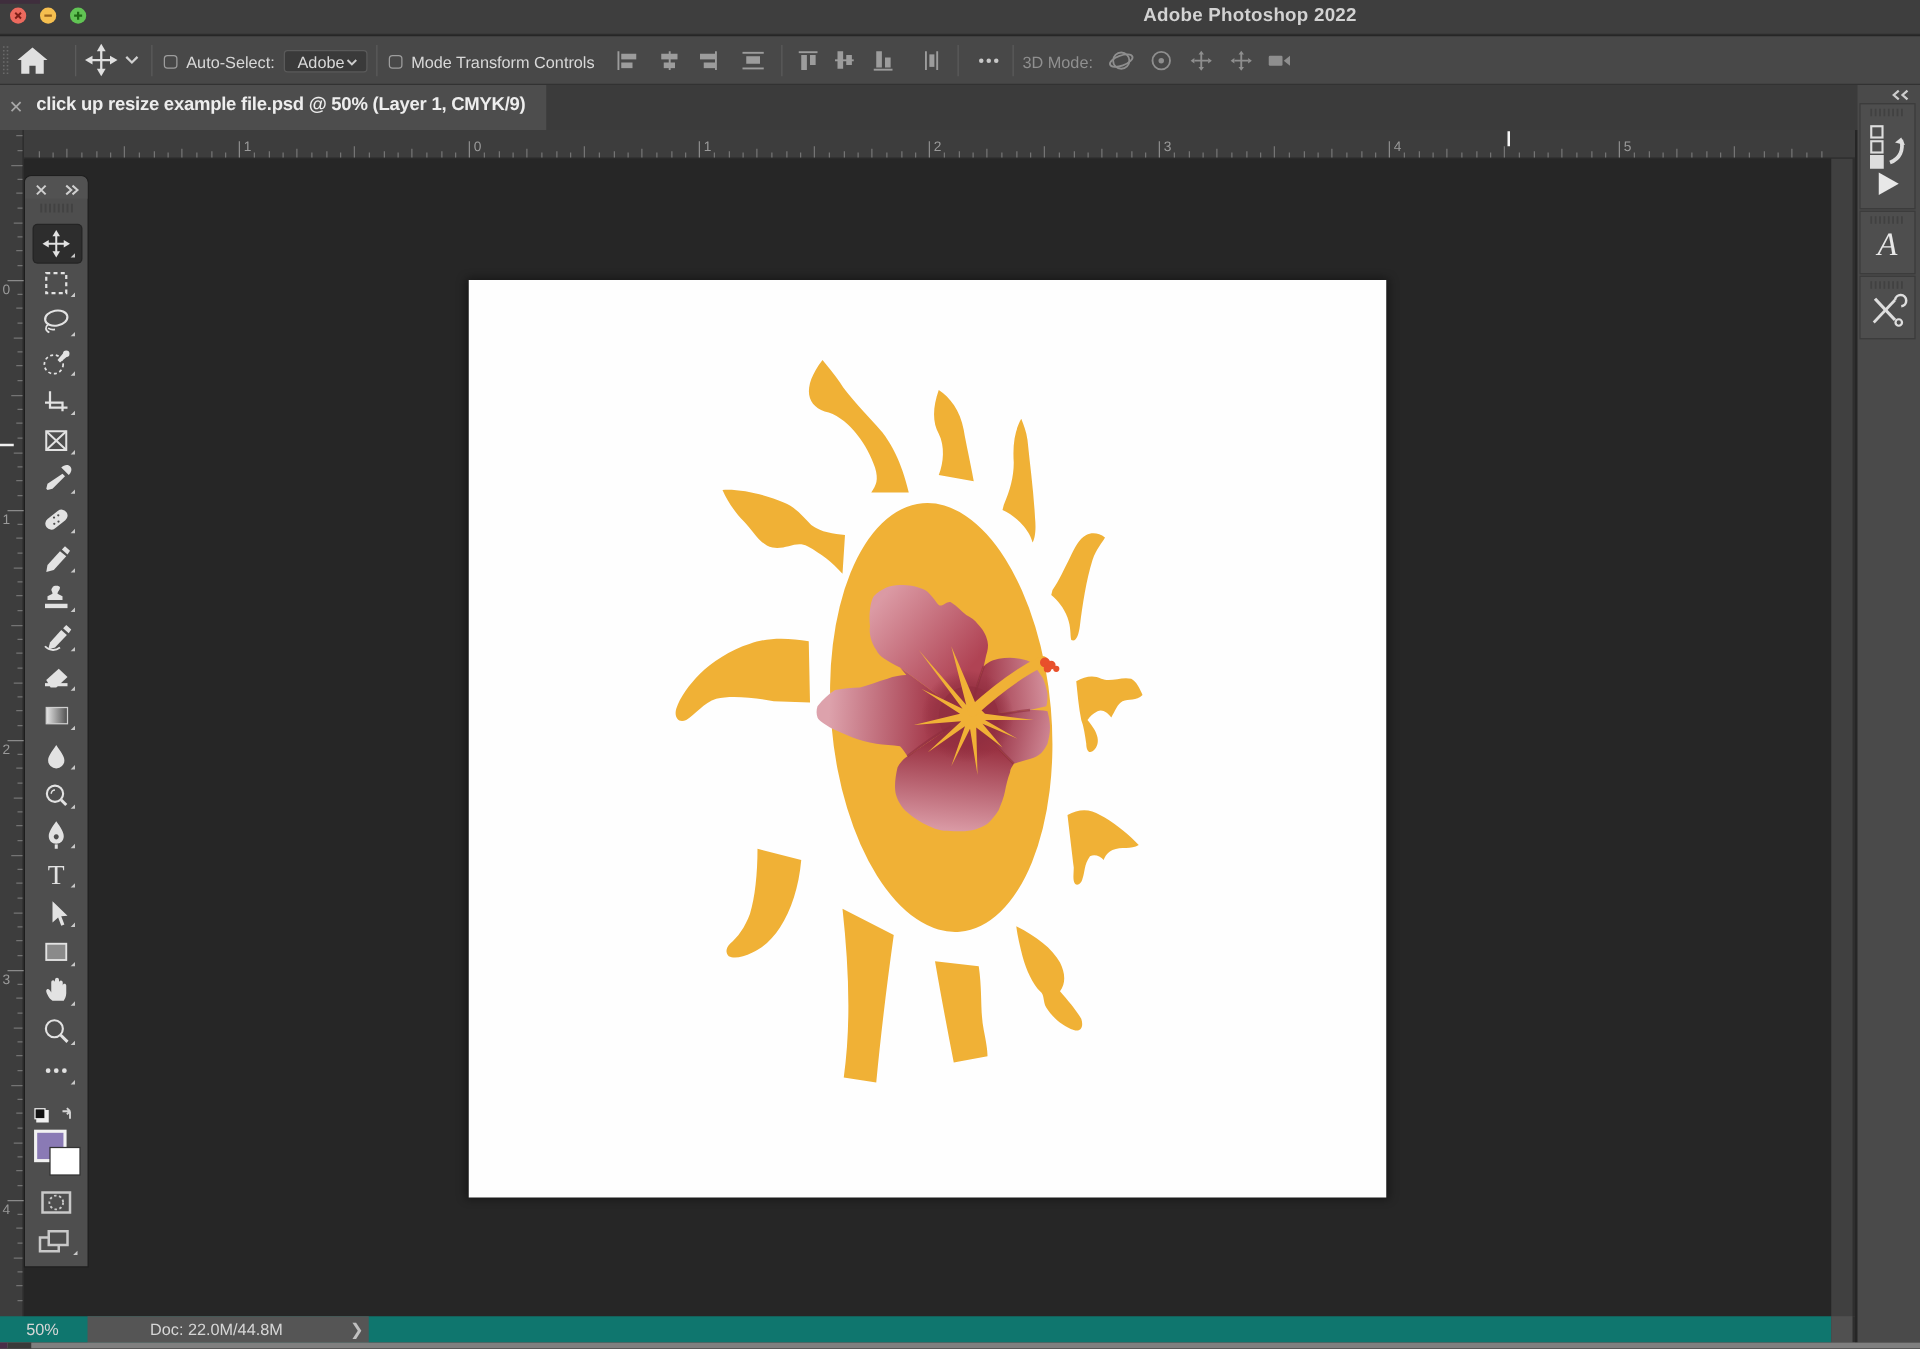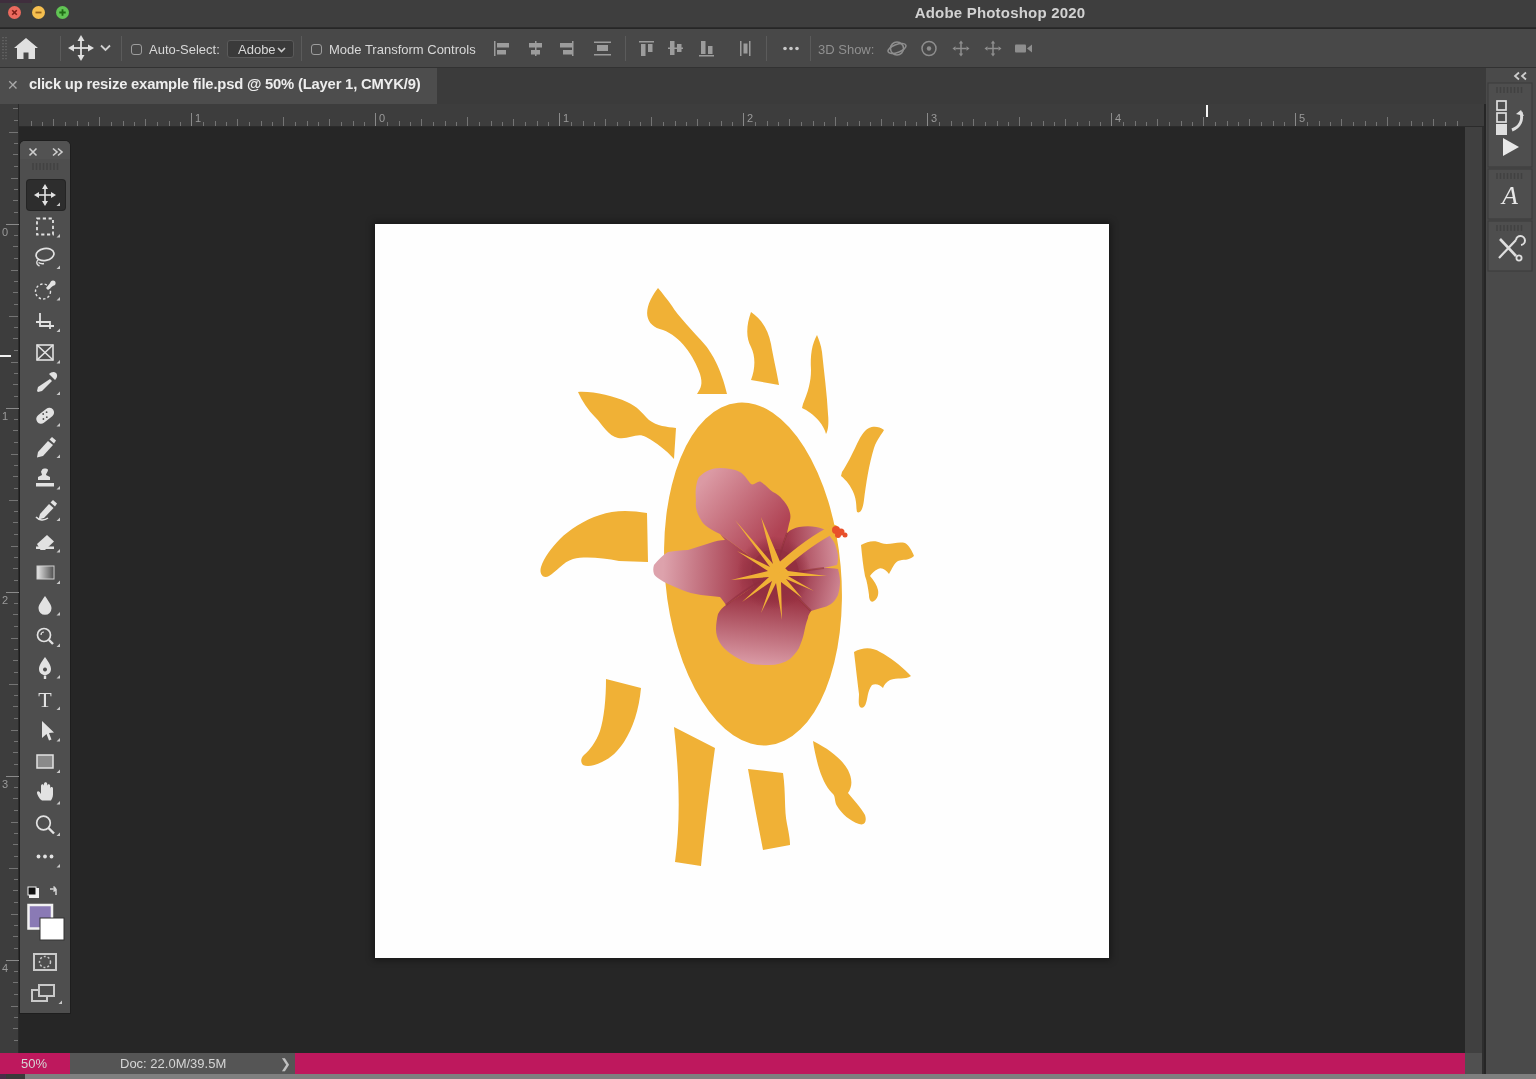--- a/index.html
+++ b/index.html
@@ -52,21 +52,21 @@
 
   
   #tools { left:20px; top:141px; width:50px; height:872px; background:#4e4e4e;
     border-radius:5px 5px 0 0; box-shadow:0 0 0 1px rgba(20,20,20,.4); }
   #tools .hdr { position:absolute; left:0; top:0; width:100%; height:18px; background:#525252;
     border-radius:5px 5px 0 0; }
   .toolsel { position:absolute; left:7px; top:39px; width:38px; height:30px; background:#2d2d2d;
     border-radius:3px; box-shadow:0 0 0 1px #242424; }
 
   
-  #status { left:0; top:1053px; width:1465px; height:21px; background:#be185d;
+  #status { left:0; top:1053px; width:1465px; height:21px; background:#0f766e;
     color:#d6d6d6; font-size:13px; }
   #status .docsec { position:absolute; left:70px; top:0; width:225px; height:21px; background:#555555; }
   #sb-corner { left:1465px; top:1053px; width:19px; height:21px; background:#505050; border-right:2px solid #2e2e2e;}
   #bottomstrip { left:0; top:1074px; width:1536px; height:5px; background:#7f7f7f; }
   #bottomstrip .p { position:absolute; left:0; top:0; width:6px; height:5px; background:#4a2d48; }
   #bottomstrip .d { position:absolute; left:6px; top:0; width:19px; height:5px; background:#3a3a3a; }
 </style>
 </head>
 <body>
 <div id="stage">
@@ -74,42 +74,42 @@
   <div class="abs" id="titlebar">
     <div class="abs corner"></div>
     <div class="tl" style="left:8px; background:#ec6a5e;"></div>
     <div class="tl" style="left:32px; background:#f5bf4f;"></div>
     <div class="tl" style="left:56px; background:#61c454;"></div>
     <svg class="abs" style="left:8px; top:6px;" width="62" height="13" viewBox="0 0 62 13">
       <path d="M4.2,4.2 L8.8,8.8 M8.8,4.2 L4.2,8.8" stroke="#7e1f18" stroke-width="1.6"></path>
       <line x1="27.5" y1="6.5" x2="33.5" y2="6.5" stroke="#99631c" stroke-width="1.8"></line>
       <path d="M54.5,3.3 L54.5,9.7 M51.3,6.5 L57.7,6.5" stroke="#1e6a14" stroke-width="1.8"></path>
     </svg>
-    <div id="title-text">Adobe Photoshop 2020</div>
+    <div id="title-text">Adobe Photoshop 2022</div>
   </div>
 
   <div class="abs" id="optbar">
     <div class="vdiv" style="left:60px"></div>
     <div class="vdiv" style="left:121px"></div>
     <div class="chk" style="left:131px"></div>
     <div class="optlabel" style="left:149px">Auto-Select:</div>
     <div class="abs" style="left:227px; top:11px; width:67px; height:18px; background:#3a3a3a;
          border:1px solid #5a5a5a; border-radius:3px;">
       <span style="position:absolute; left:10px; top:1px; font-size:13px;">Adobe</span>
       <svg width="9" height="6" style="position:absolute; right:7px; top:6px;" viewBox="0 0 9 6">
         <path d="M1,1 L4.5,4.5 L8,1" stroke="#cccccc" stroke-width="1.6" fill="none"></path>
         </svg>
     </div>
     <div class="vdiv" style="left:301px"></div>
     <div class="chk" style="left:311px"></div>
     <div class="optlabel" style="left:329px">Mode Transform Controls</div>
     <div class="vdiv" style="left:625px"></div>
     <div class="vdiv" style="left:766px"></div>
     <div class="vdiv" style="left:810px"></div>
-    <div class="optlabel" style="left:818px; color:#909090;">3D Show:</div>
+    <div class="optlabel" style="left:818px; color:#909090;">3D Mode:</div>
     <svg class="abs" style="left:0;top:0;" width="1100" height="39" viewBox="0 0 1100 39">
 
       <g stroke="#6a6a6a" stroke-width="1.3" stroke-dasharray="1.2,1.8">
         <line x1="3" y1="8" x2="3" y2="32"></line>
           <line x1="6" y1="8" x2="6" y2="32"></line>
       </g>
 
       <path d="M26,9 L38,19 L35,19 L35,30 L28.5,30 L28.5,23.5 L23.5,23.5 L23.5,30 L17,30 L17,19 L14,19 Z" fill="#e0e0e0"></path>
 
       <g fill="#e0e0e0" stroke="#e0e0e0">
@@ -730,21 +730,21 @@
           <rect x="19" y="844" width="15" height="11" fill="#4e4e4e"></rect>
         </g>
         <path d="M42,863 l0,-3.5 -3.5,3.5 Z" fill="#c8c8c8"></path>
       </g>
     </svg>
   </div>
 
   <div class="abs" id="status">
     <span style="position:absolute; left:21px; top:3px;">50%</span>
     <div class="docsec">
-        <span style="position:absolute; left:50px; top:3px;">Doc: 22.0M/39.5M</span>
+        <span style="position:absolute; left:50px; top:3px;">Doc: 22.0M/44.8M</span>
       <span style="position:absolute; left:210px; top:3px; color:#c0c0c0;">❯</span>
       </div>
   </div>
   <div class="abs" id="sb-corner"></div>
   <div class="abs" id="bottomstrip">
       <div class="p"></div>
       <div class="d"></div>
     </div>
 
 </div>

